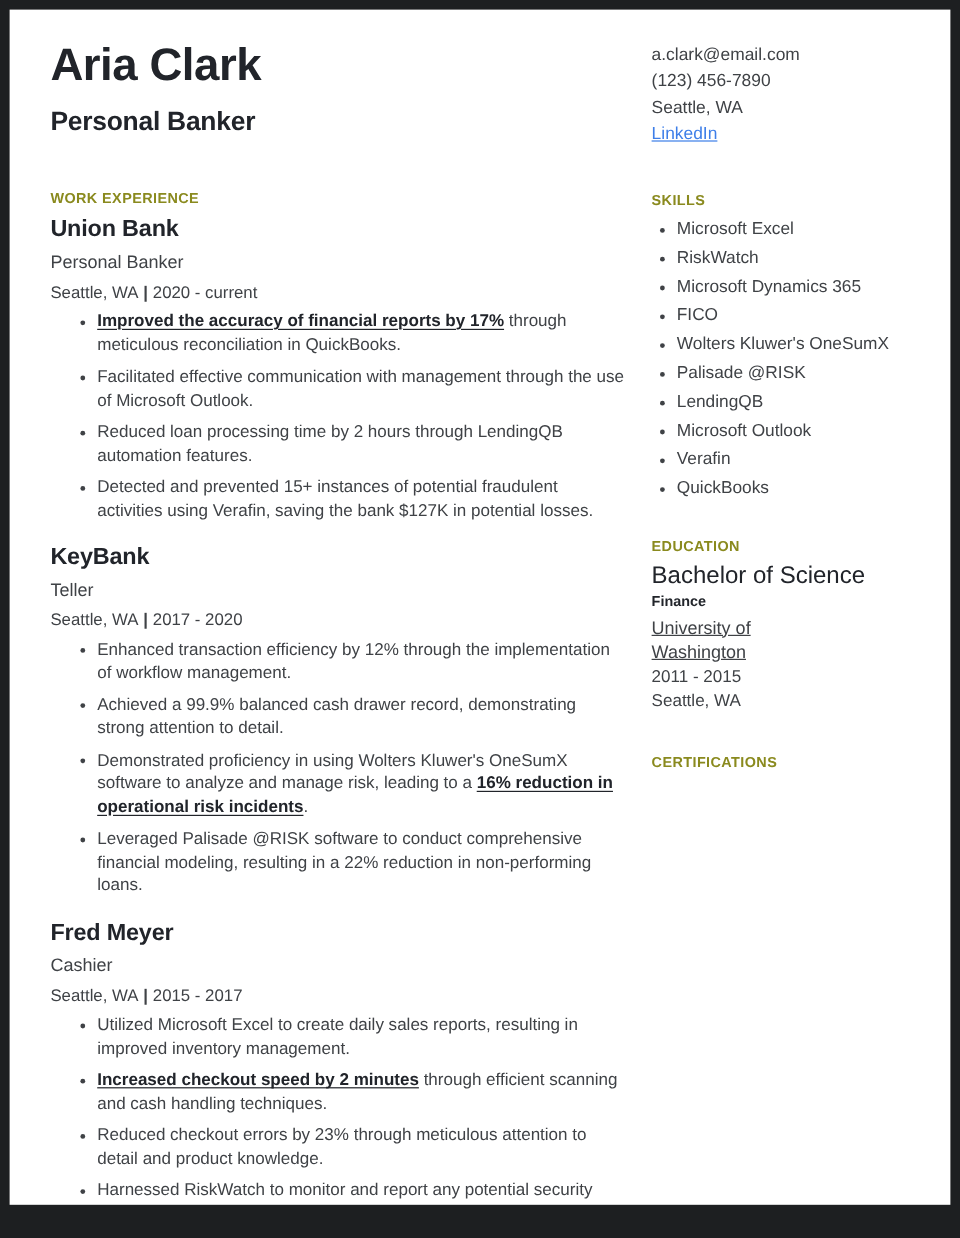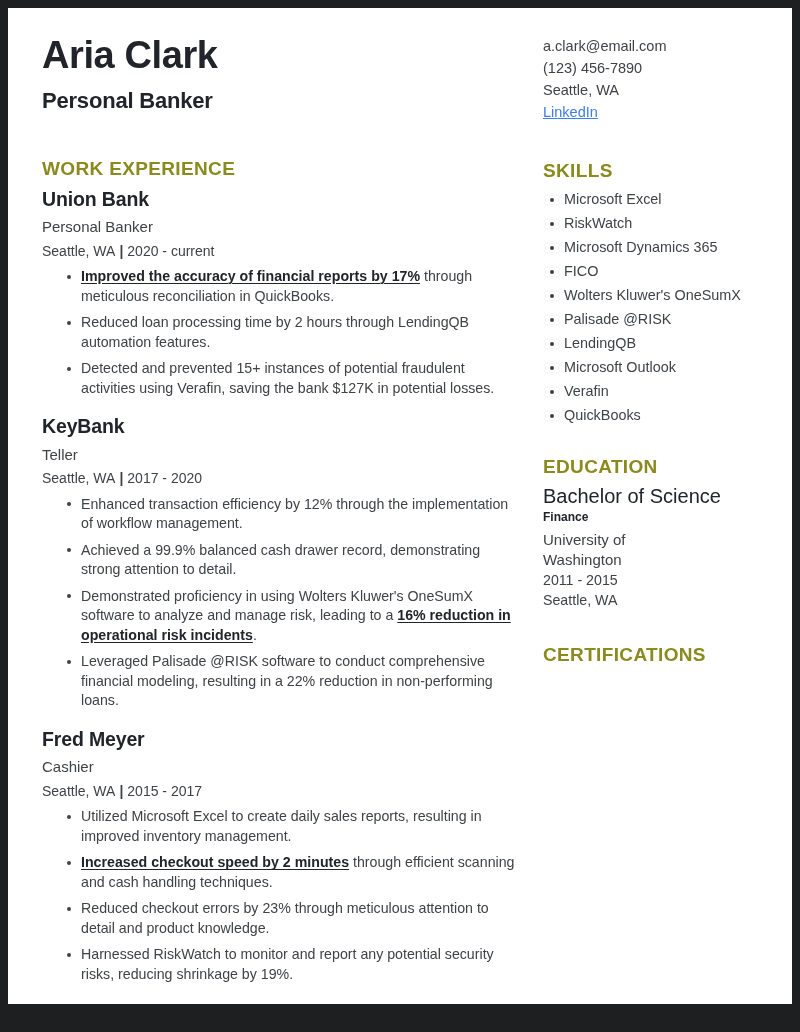--- a/index.html
+++ b/index.html
@@ -67,21 +67,21 @@
     line-height: 21.5px;
     margin-bottom: 0.5px;
   }
   .contact li.link a {
     color: #3d7ee8;
     text-decoration: underline;
   }
 
   
   .sec-head {
-    font-size: 19px;
+    font-size: 12px;
     font-weight: 700;
     letter-spacing: 0.35px;
     color: #8a8a1e;
     text-transform: uppercase;
     margin: 0 0 8px 0;
   }
 
   
   .job { margin-bottom: 17px; }
   .job-company {
@@ -175,20 +175,21 @@
     color: #21242a;
     line-height: 21px;
     margin: 0 0 2px 0;
   }
   .edu-school {
     font-size: 15px;
     color: #3f4246;
     line-height: 20px;
     margin: 0;
     max-width: 135px;
+    text-decoration: underline;
   }
   .edu-years, .edu-loc {
     font-size: 14.2px;
     color: #3f4246;
     line-height: 20px;
     margin: 0;
   }
 </style>
 </head>
 <body>
@@ -207,20 +208,21 @@
 
       <div>
         <div class="sec-head">WORK EXPERIENCE</div>
         <div id="jobs">
             <div class="job">
               <div class="job-company">Union Bank</div>
               <div class="job-role">Personal Banker</div>
               <div class="job-meta"><span>Seattle, WA</span><span class="sep">|</span><span>2020 - current</span></div>
               <ul class="bullets">
                 <li><b>Improved the accuracy of financial reports by 17%</b> through meticulous reconciliation in QuickBooks.</li>
+                <li>Facilitated effective communication with management through the use of Microsoft Outlook.</li>
                 <li>Reduced loan processing time by 2 hours through LendingQB automation features.</li>
                 <li>Detected and prevented 15+ instances of potential fraudulent activities using Verafin, saving the bank $127K in potential losses.</li>
               </ul>
             </div>
             <div class="job">
               <div class="job-company">KeyBank</div>
               <div class="job-role">Teller</div>
               <div class="job-meta"><span>Seattle, WA</span><span class="sep">|</span><span>2017 - 2020</span></div>
               <ul class="bullets">
                 <li>Enhanced transaction efficiency by 12% through the implementation of workflow management.</li>

